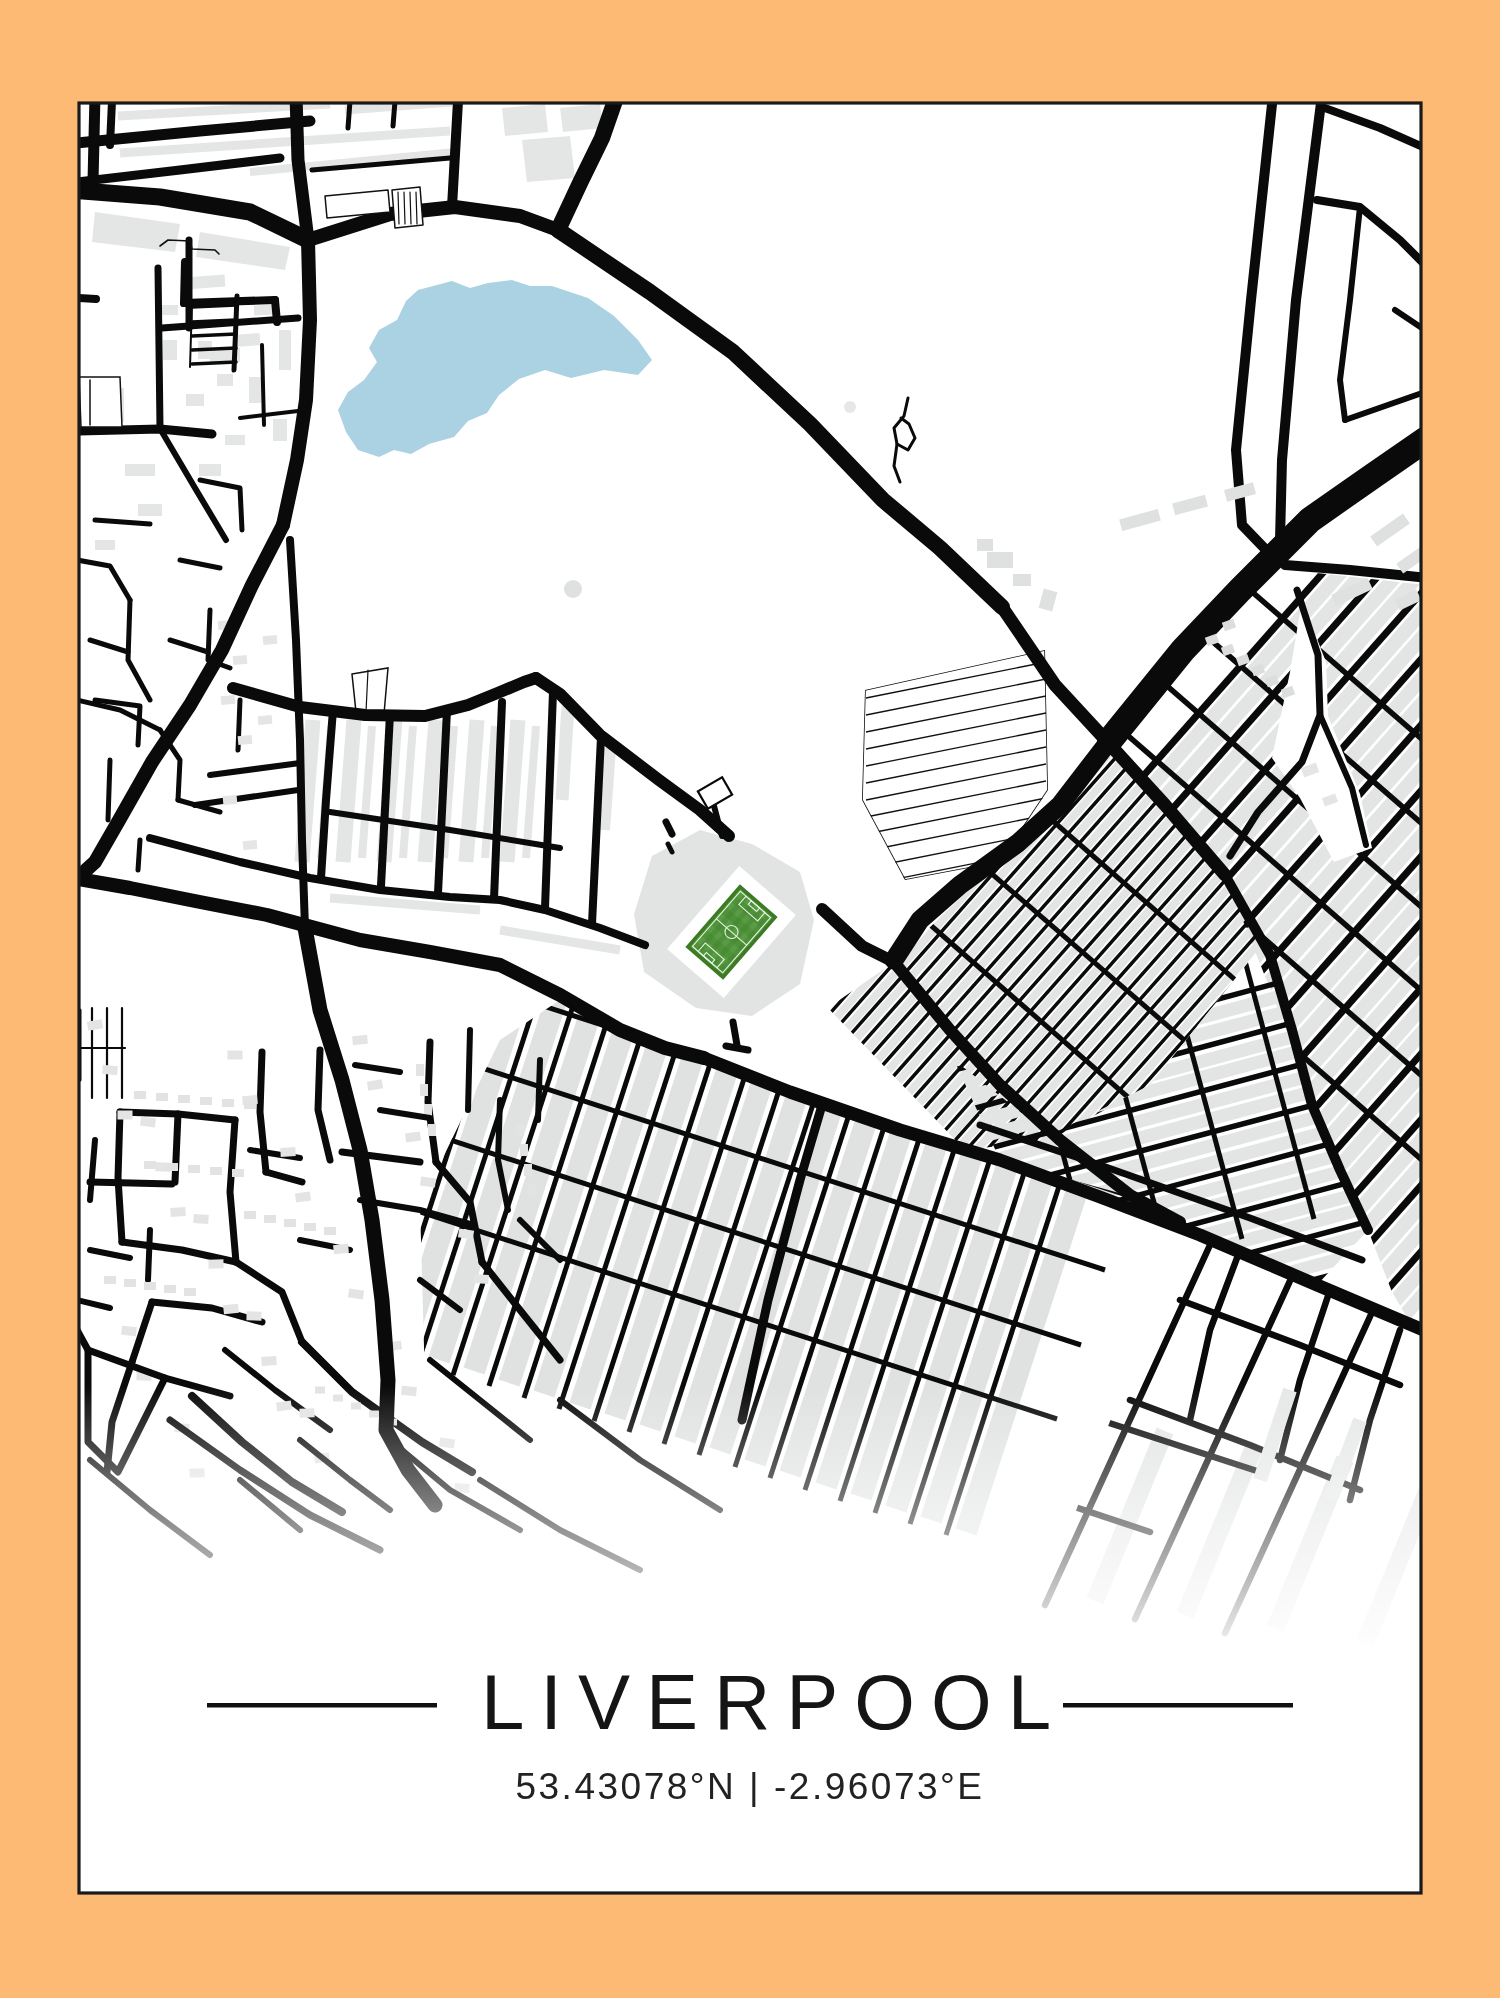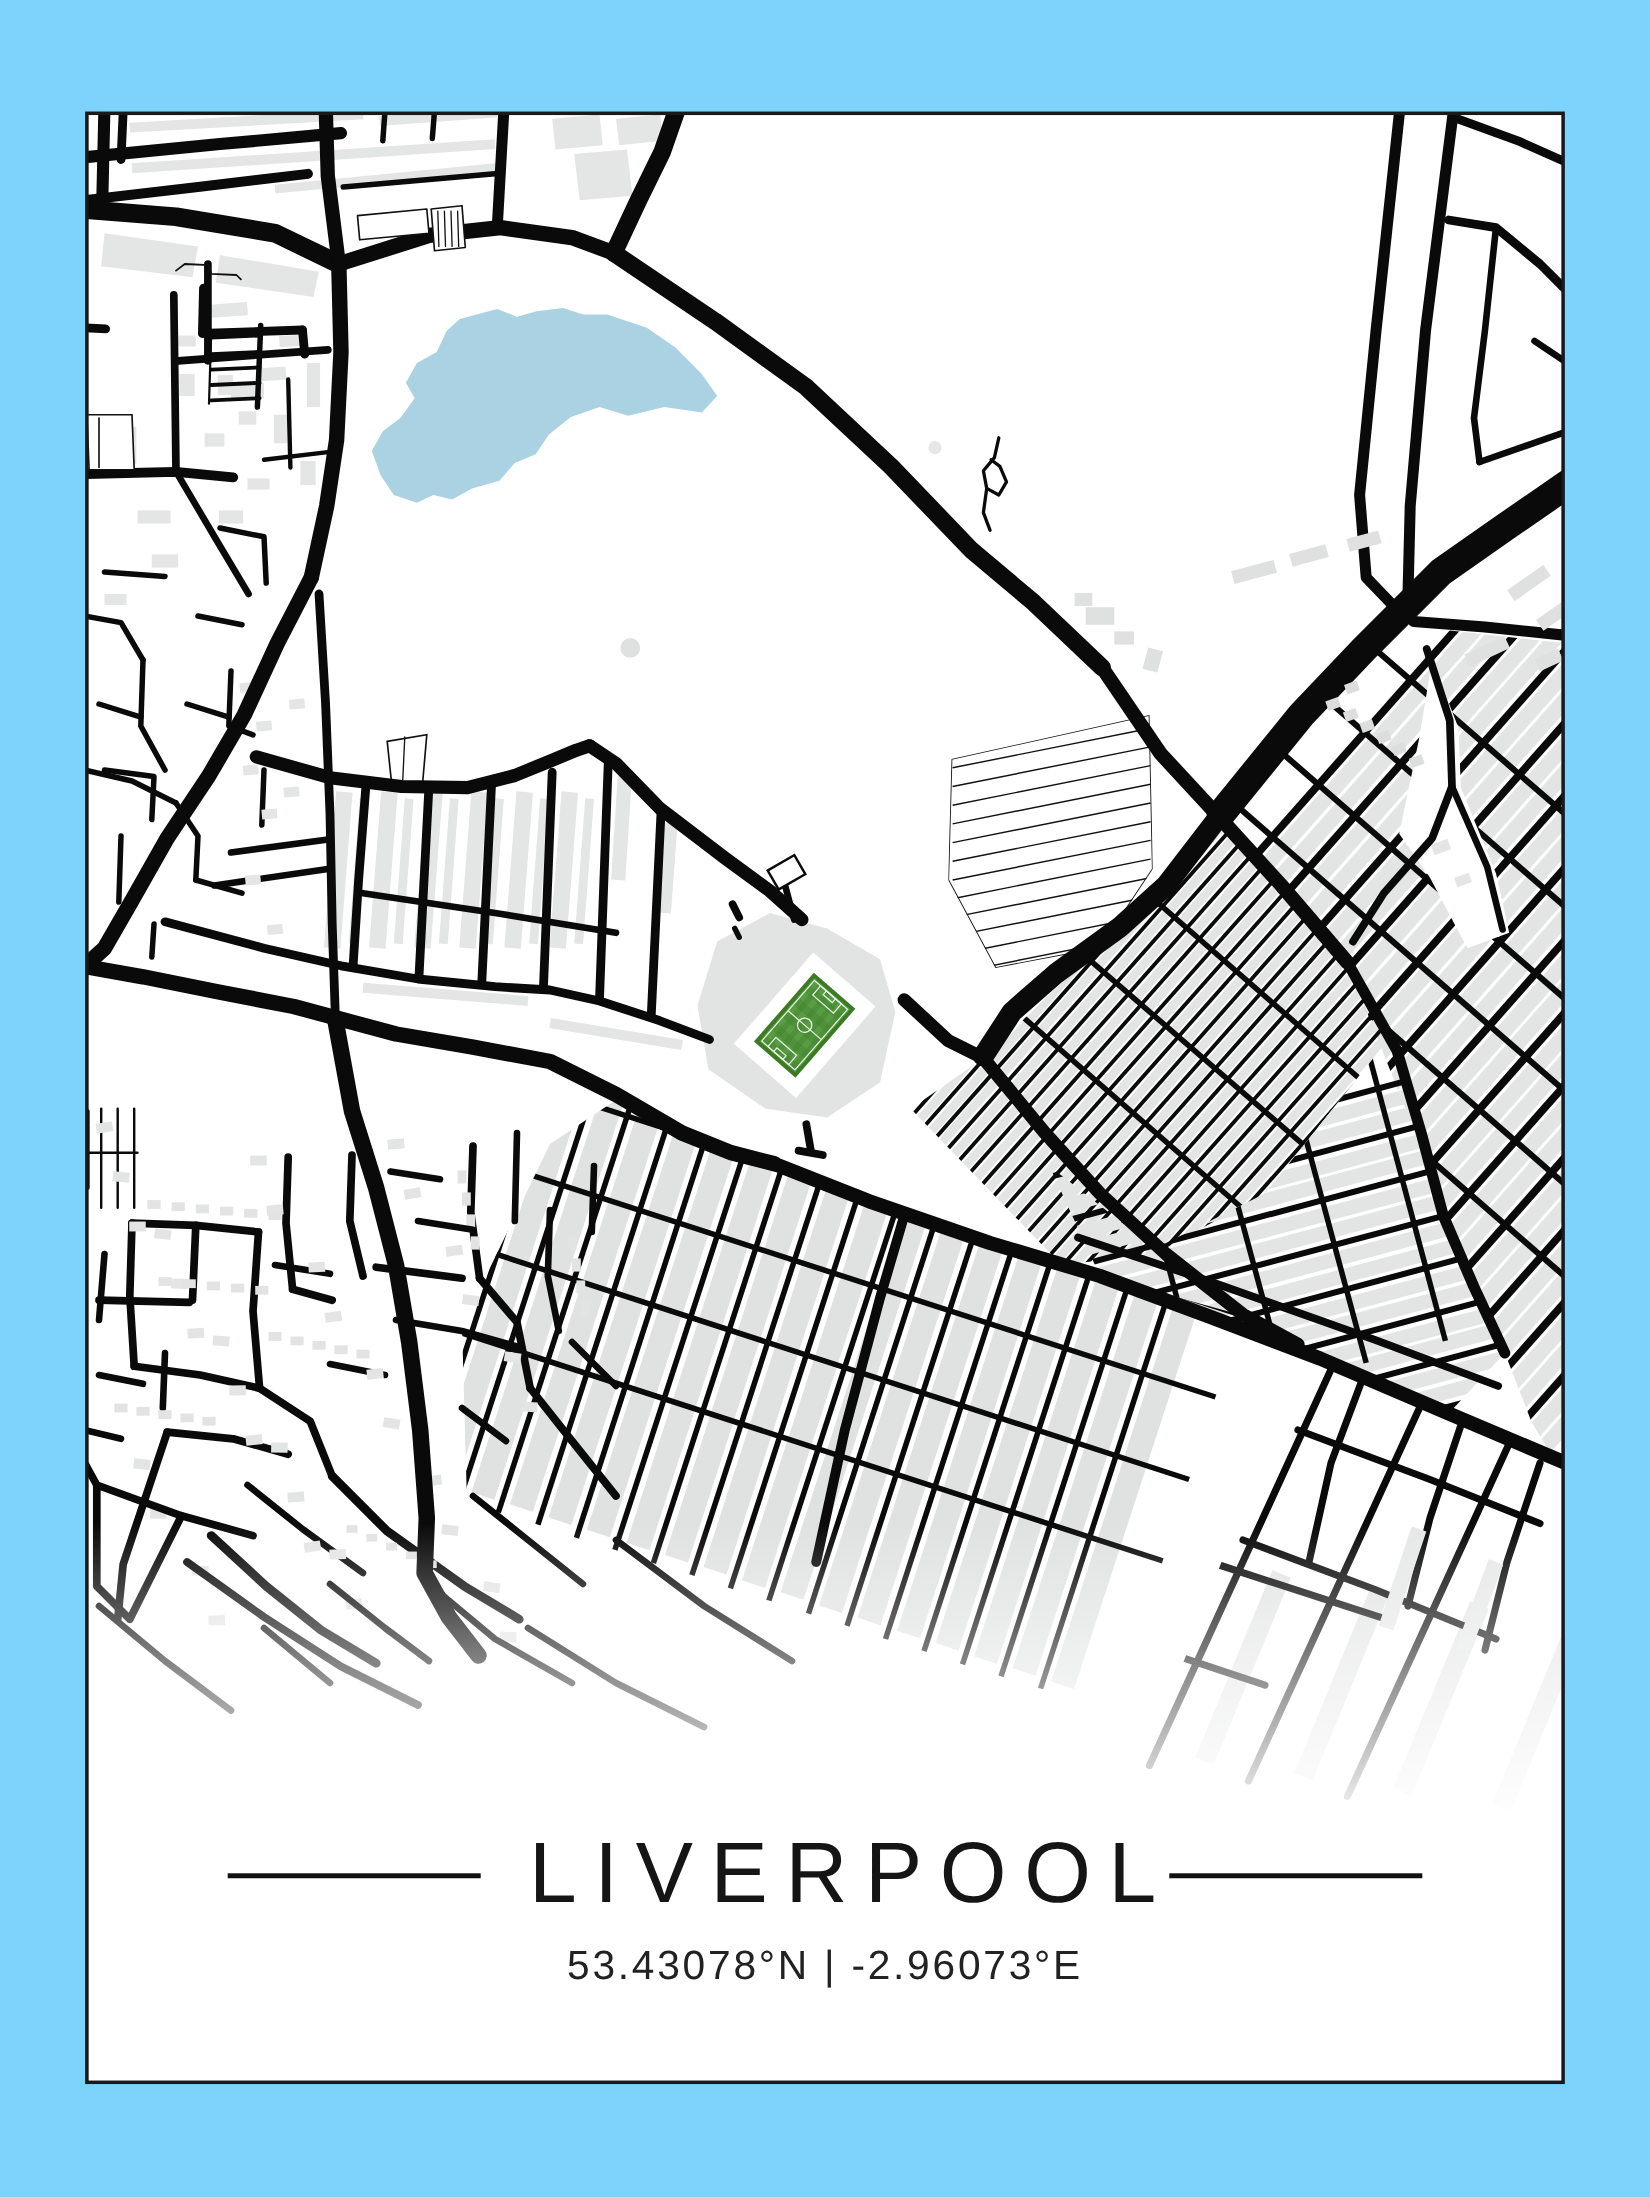--- a/index.html
+++ b/index.html
@@ -1,12 +1,12 @@
 <!DOCTYPE html>
-<html><head><meta charset="utf-8"><style>html,body{margin:0;padding:0;background:#fff}.page{position:relative;width:1500px;height:1998px;background:#7dd3fc;overflow:hidden;font-family:"Liberation Sans",sans-serif}</style></head><body>
+<html><head><meta charset="utf-8"><style>html,body{margin:0;padding:0;background:#fff}.page{position:relative;width:1500px;height:1998px;background:#fdba74;overflow:hidden;font-family:"Liberation Sans",sans-serif}</style></head><body>
 <div class="page">
 <svg width="1500" height="1998" viewBox="0 0 1500 1998">
 <defs>
         <clipPath id="fc">
           <rect x="79" y="103" width="1342" height="1790"></rect>
         </clipPath>
 <clipPath id="dNE">
           <path d="M 1110,740 L 1165,805 L 1225,875 L 1310,1090 L 1368,1230 L 1392,1292 L 1425,1348 L 1425,585 L 1290,570 L 1240,592 L 1183,650 Z"></path>
         </clipPath>
 <clipPath id="dMIDA">

